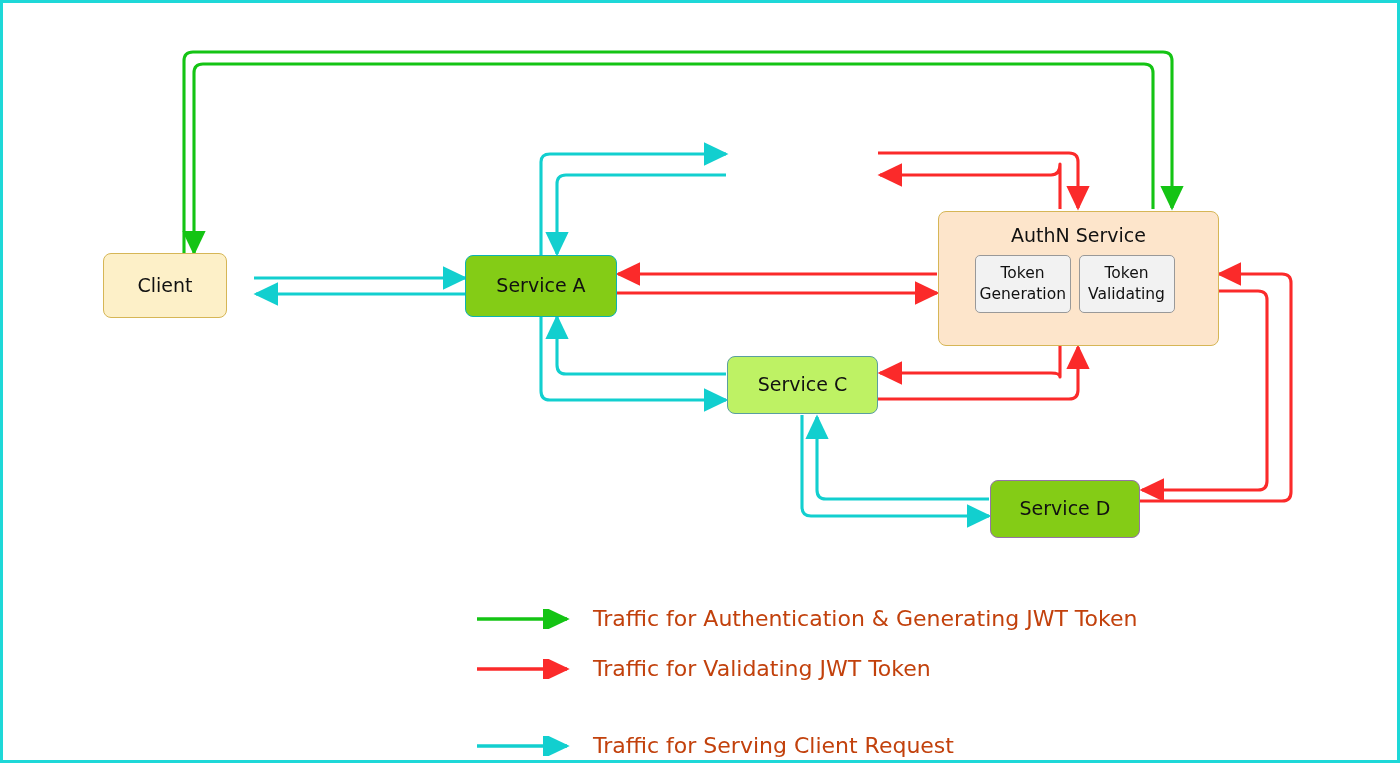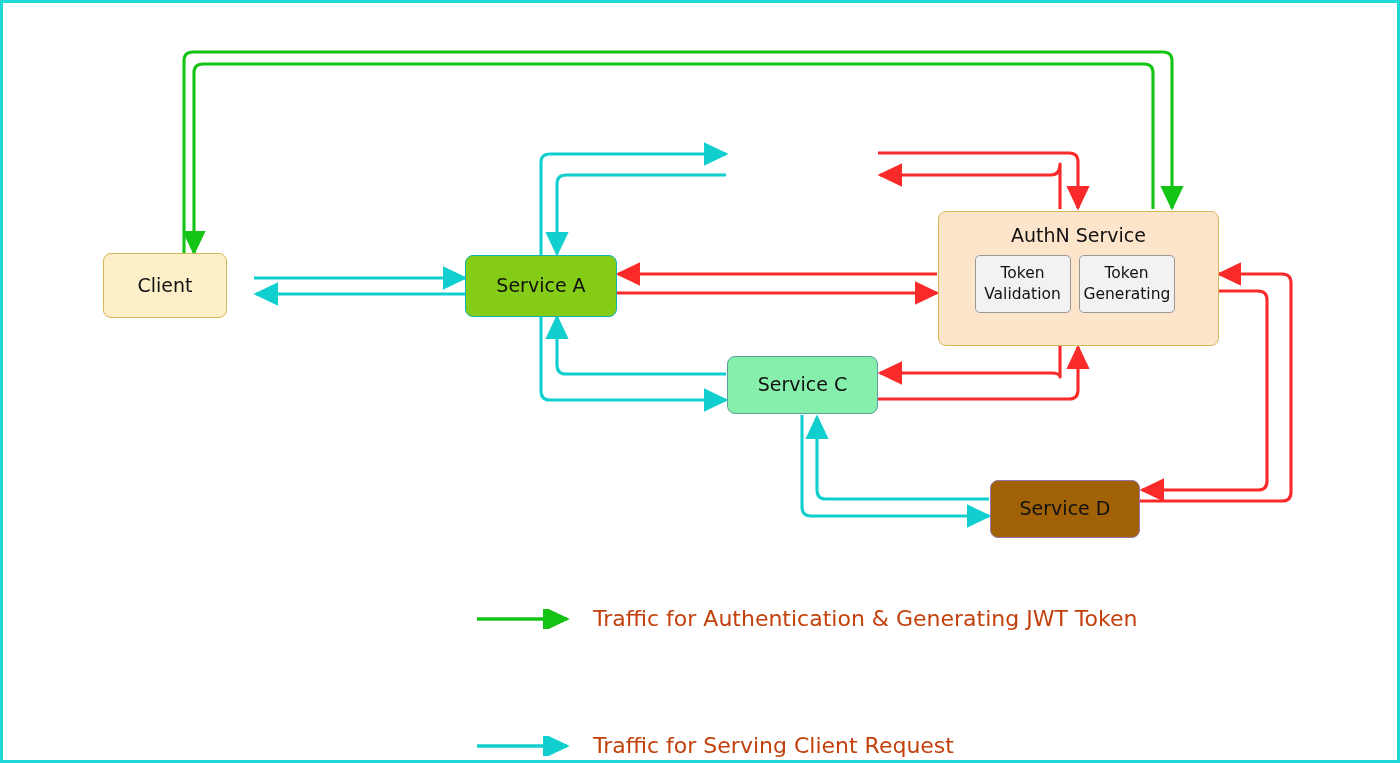--- a/index.html
+++ b/index.html
@@ -25,22 +25,22 @@
     border-radius: 8px;
     font-size: 19px;
     color: #111111;
     text-align: center;
     line-height: 1.25;
     z-index: 5;
   }
   .node-client   { background:#fdf0c8; border:1.6px solid #d6b656; }
   .node-a        { background:#84cc16; border:1.6px solid #0bb3b3; }
   .node-b        { background:#dde5f7; border:1.6px solid #8b9dc3; }
-  .node-c        { background:#86efac; border:1.6px solid #5a9ea0; }
-  .node-d        { background:#a16207; border:1.6px solid #9673a6; }
+  .node-c        { background:#bef264; border:1.6px solid #5a9ea0; }
+  .node-d        { background:#84cc16; border:1.6px solid #9673a6; }
   .node-authn    { background:#fde5cb; border:1.6px solid #d6b656;
                    display:block; padding-top:12px; }
   .authn-title {
     font-size: 19px; color:#111; text-align:center;
     margin-bottom: 7px;
   }
   .authn-subs {
     display:flex; gap:8px; justify-content:center;
     padding: 0 10px 10px 2px;
   }
@@ -123,43 +123,54 @@
 
   <div class="node node-d" style="left:987px; top:477px; width:150px; height:58px;">
     <span>Service D</span>
   </div>
 
   <div class="node node-authn" style="left:935px; top:208px; width:281px; height:135px;">
     <div class="authn-title">AuthN Service</div>
     <div class="authn-subs">
       <div class="sub-box">
         <div>Token</div>
-        <div>Validation</div>
+        <div>Generation</div>
       </div>
       <div class="sub-box">
         <div>Token</div>
-        <div>Generating</div>
+        <div>Validating</div>
       </div>
     </div>
   </div>
 
   <div class="legend" style="left:0; top:0; width:1400px; height:763px; pointer-events:none;">
 
     <div class="legend-row" style="left:472px; top:603px;">
       <svg class="legend-swatch" viewBox="0 0 110 20" xmlns="http://www.w3.org/2000/svg">
         <defs>
           <marker id="lg" markerWidth="9" markerHeight="9" refX="7.2" refY="4.5" orient="auto" markerUnits="strokeWidth">
             <path d="M0,0.7 L8,4.5 L0,8.3 Z" fill="#14c414"></path>
           </marker>
         </defs>
         <path d="M2,10 L92,10" stroke="#14c414" stroke-width="3.4" fill="none" marker-end="url(#lg)"></path>
       </svg>
       <span class="legend-label" style="margin-left:8px;">Traffic for Authentication &amp; Generating JWT Token</span>
     </div>
 
+    <div class="legend-row" style="left:472px; top:653px;">
+      <svg class="legend-swatch" viewBox="0 0 110 20" xmlns="http://www.w3.org/2000/svg">
+        <defs>
+          <marker id="lr" markerWidth="9" markerHeight="9" refX="7.2" refY="4.5" orient="auto" markerUnits="strokeWidth">
+            <path d="M0,0.7 L8,4.5 L0,8.3 Z" fill="#fb2a2a"></path>
+          </marker>
+        </defs>
+        <path d="M2,10 L92,10" stroke="#fb2a2a" stroke-width="3.4" fill="none" marker-end="url(#lr)"></path>
+      </svg>
+      <span class="legend-label" style="margin-left:8px;">Traffic for Validating JWT Token</span>
+    </div>
 
     <div class="legend-row" style="left:472px; top:730px;">
       <svg class="legend-swatch" viewBox="0 0 110 20" xmlns="http://www.w3.org/2000/svg">
         <defs>
           <marker id="lc" markerWidth="9" markerHeight="9" refX="7.2" refY="4.5" orient="auto" markerUnits="strokeWidth">
             <path d="M0,0.7 L8,4.5 L0,8.3 Z" fill="#12cfcf"></path>
           </marker>
         </defs>
         <path d="M2,10 L92,10" stroke="#12cfcf" stroke-width="3.4" fill="none" marker-end="url(#lc)"></path>
       </svg>

